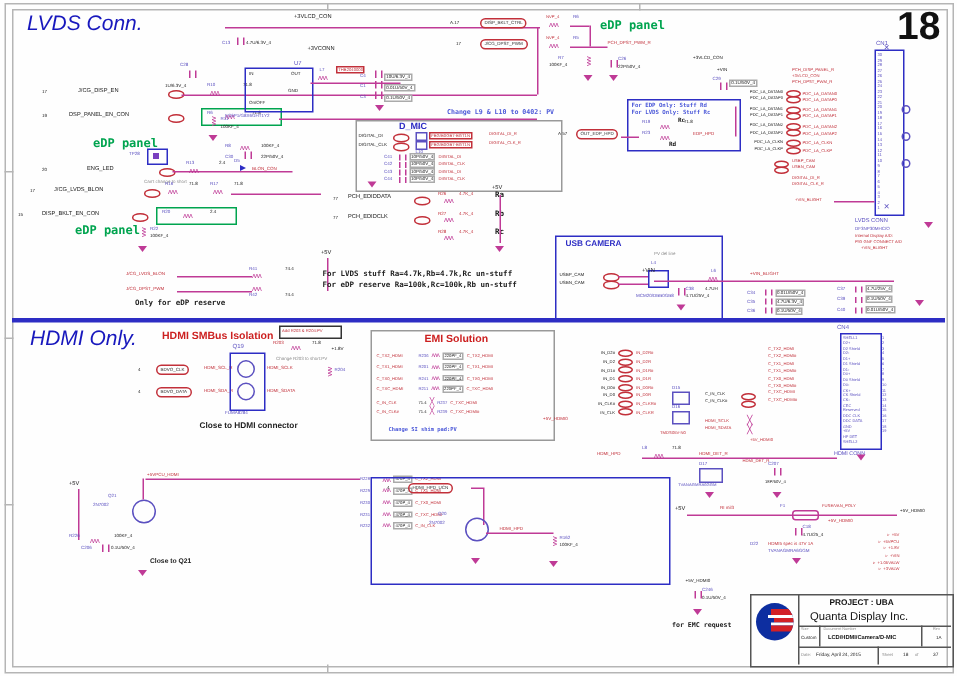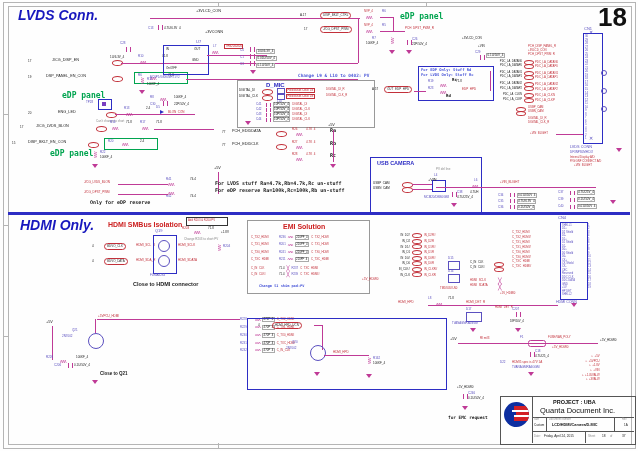--- a/index.html
+++ b/index.html
@@ -8,21 +8,21 @@
   .net2{color:#c2303a;font-size:3px}
   .net3{color:#c2303a;font-size:2.8px}
   .blk{color:#222;font-size:3.8px}
   .blk2{color:#222;font-size:3px}
   .comp{color:#5b50c0;font-size:4px}
   .comp2{color:#5b50c0;font-size:3px}
   .gray{color:#8d8d8d;font-size:3px}
   .green{color:#00a44f;font-weight:bold;font-family:"DejaVu Sans Mono",monospace;font-size:8px}
   .bluenote{color:#4a57d8;font-family:"DejaVu Sans Mono",monospace;font-weight:bold;font-size:4.4px}
   .mono{font-family:"DejaVu Sans Mono",monospace;font-weight:bold;color:#222;font-size:5px}
-  .title{color:#1717bd;font-weight:bold;font-style:italic;font-size:14px}
+  .title{color:#1717bd;font-weight:normal;font-style:italic;font-size:14px}
   .redtitle{color:#cc2020;font-weight:bold;font-size:7px}
   .tag{font-family:"DejaVu Sans Mono",monospace;font-weight:bold;color:#111;font-size:5px}
   .wire{position:absolute;background:#bf3a96}
   .h{height:1px}.v{width:1px}
   .bluewire{position:absolute;background:#2d2dc4}
   .bbox{position:absolute;border:1.5px solid #2d2dc4}
   .cbox{position:absolute;border:1px solid #2d2dc4}
   .gbox{position:absolute;border:1px solid #999}
   .greenbox{position:absolute;border:1px solid #00a44f}
   .blackbox{position:absolute;border:1px solid #333}
@@ -833,21 +833,21 @@
   <i style="position:absolute;left:614px;top:417px;width:1px;height:14px;background:#555"></i>
   <i style="position:absolute;left:585px;top:431px;width:1px;height:12px;background:#555"></i>
   <span class="qlogo" style="left:504px;top:402px">
     <i class="qbar" style="left:10px;top:4px;width:16px"></i>
     <i class="qgap" style="left:8px;top:7.5px;width:18px"></i>
     <i class="qbar" style="left:12px;top:9.5px;width:14px"></i>
     <i class="qgap" style="left:10px;top:13px;width:16px"></i>
     <i class="qbar" style="left:10px;top:15px;width:16px"></i>
   </span>
   <span class="t" style="left:553px;top:400px;font-weight:bold;font-size:5.5px;color:#111">PROJECT : UBA</span>
-  <span class="t" style="left:540px;top:407px;font-size:7.5px;color:#111">Quanta Document Inc.</span>
+  <span class="t" style="left:540px;top:407px;font-size:7.5px;color:#111">Quanta Display Inc.</span>
   <span class="t gray" style="left:534px;top:419px;font-size:2.6px">Size</span>
   <span class="t blk2" style="left:534px;top:424px">Custom</span>
   <span class="t gray" style="left:549px;top:419px;font-size:2.6px">Document Number</span>
   <span class="t" style="left:552px;top:424px;font-weight:bold;font-size:3.8px;color:#111">LCD/HDMI/Camera/D-MIC</span>
   <span class="t gray" style="left:622px;top:419px;font-size:2.6px">Rev</span>
   <span class="t blk2" style="left:624px;top:424px">1A</span>
   <span class="t gray" style="left:534px;top:435px;font-size:2.8px">Date:</span>
   <span class="t blk2" style="left:544px;top:435px;font-size:3.2px">Friday, April 24, 2015</span>
   <span class="t gray" style="left:588px;top:435px;font-size:2.8px">Sheet</span>
   <span class="t blk2" style="left:602px;top:435px;font-size:3.2px">18</span>

